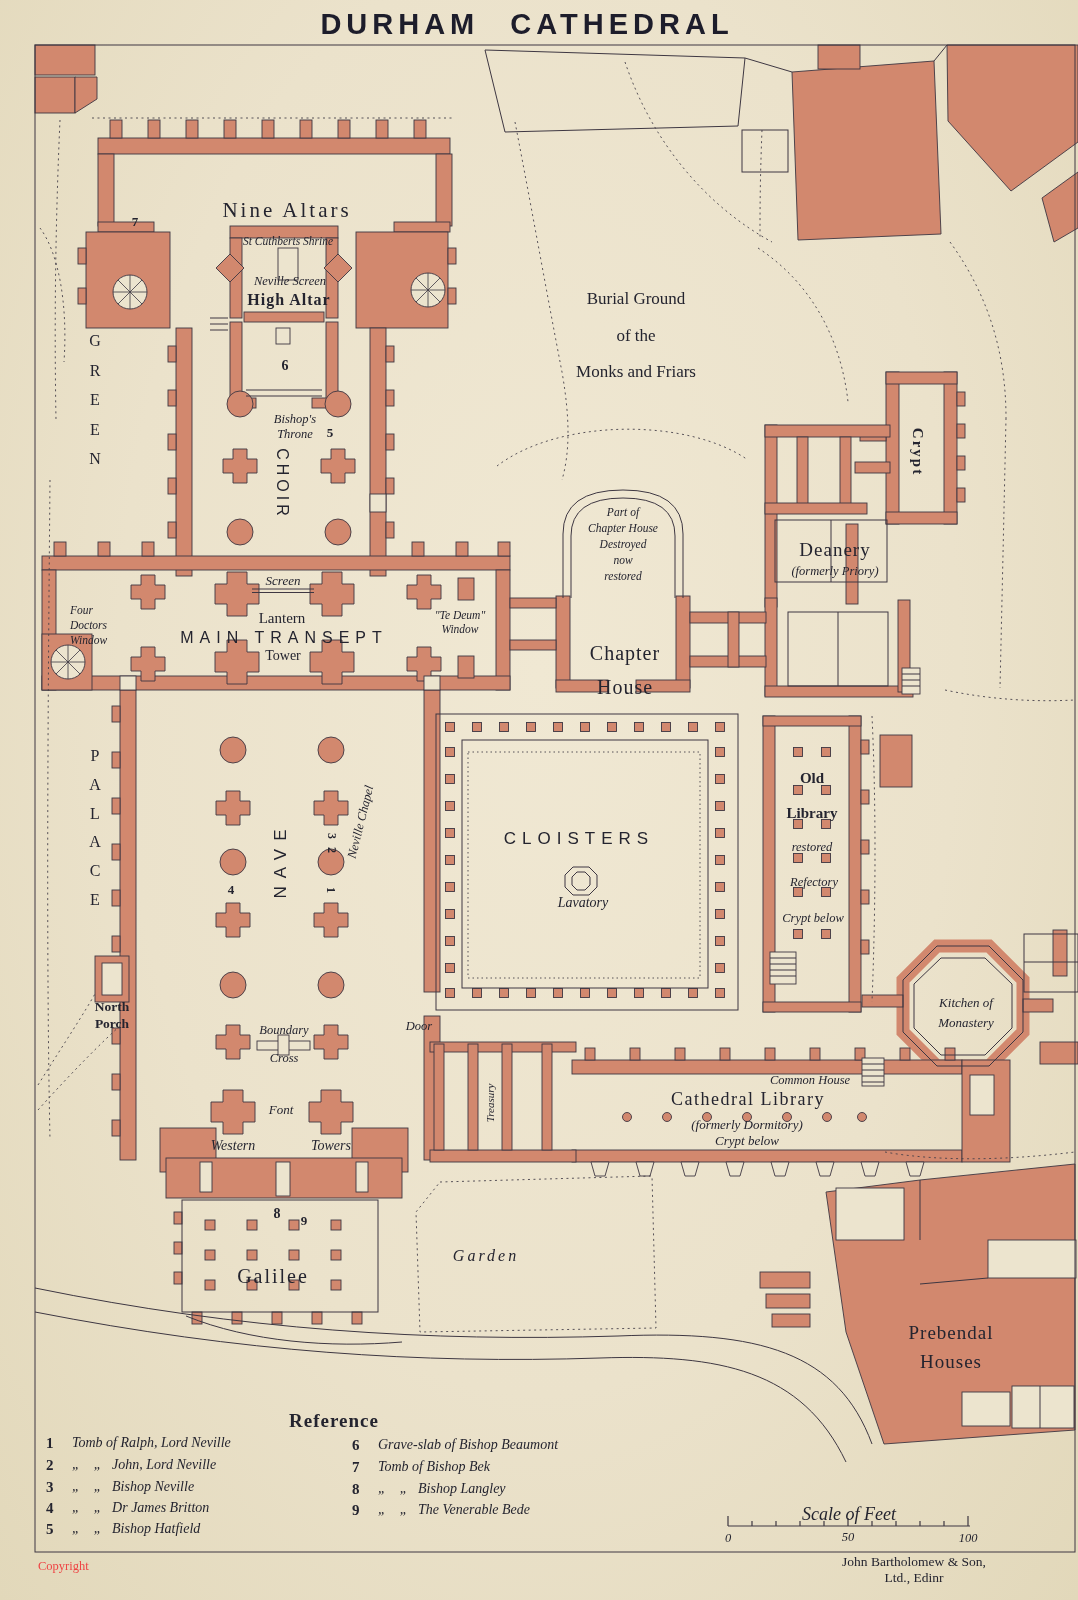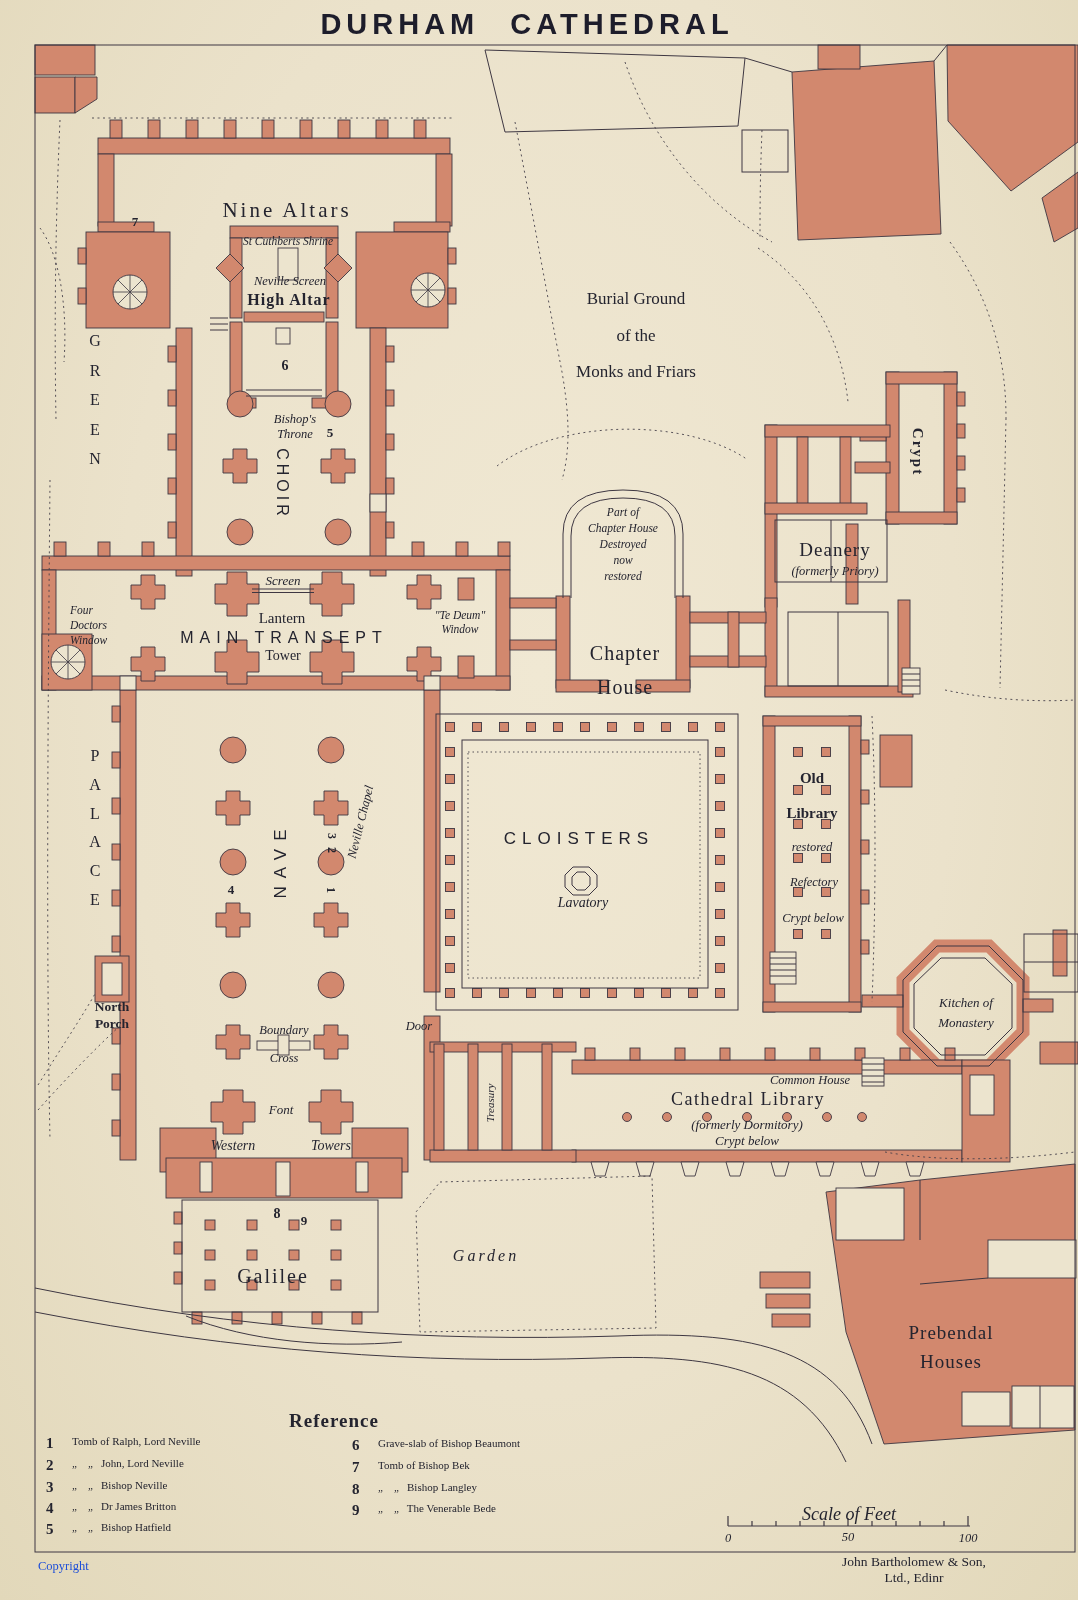--- a/index.html
+++ b/index.html
@@ -13,21 +13,21 @@
   .it{font-style:italic}
   .b{font-weight:bold}
   .sans{font-family:"Liberation Sans",sans-serif}
   .rot90{transform:translate(-50%,-50%) rotate(90deg)}
   .rotm90{transform:translate(-50%,-50%) rotate(-90deg)}
   .rotnev{transform:translate(-50%,-50%) rotate(-76deg)}
   .title{font-family:"Liberation Sans",sans-serif;font-weight:bold;font-size:29px;
          letter-spacing:5px;word-spacing:18px;color:#1d1d2b;white-space:nowrap}
   .ref-row{position:absolute;display:flex;color:#24242f}
   .ref-num{width:26px;font-weight:bold;font-size:15px;font-family:"Liberation Serif",serif}
-  .ref-text{font-size:11px;white-space:pre}
+  .ref-text{font-style:italic;font-size:14px;white-space:pre}
 </style>
 </head>
 <body>
 
 <svg width="1078" height="1600" viewBox="0 0 1078 1600">
   <defs>
     <circle id="pilc" r="13"></circle>
     <path id="pilx" d="M-7,-17 h14 v10 h10 v14 h-10 v10 h-14 v-10 h-10 v-14 h10 Z"></path>
     <path id="pilX" d="M-10,-22 h20 v12 h12 v20 h-12 v12 h-20 v-12 h-12 v-20 h12 Z"></path>
     <rect id="sq9" x="-4.5" y="-4.5" width="9" height="9"></rect>
@@ -519,14 +519,14 @@
 <div class="ref-row" style="left:352px;top:1502px">
   <span class="ref-num">9</span>
   <span class="ref-text">„    „   The Venerable Bede</span>
 </div>
 
 <div class="lbl it" style="left:849px;top:1515px;font-size:18px">Scale of Feet</div>
 <div class="lbl it" style="left:728px;top:1538px;font-size:12.5px">0</div>
 <div class="lbl it" style="left:848px;top:1537px;font-size:12.5px">50</div>
 <div class="lbl it" style="left:968px;top:1538px;font-size:12.5px">100</div>
 
-<div class="lblL" style="left:38px;top:1558px;font-size:12.5px;color:#1d4ed8">Copyright</div>
+<div class="lblL" style="left:38px;top:1558px;font-size:12.5px;color:#ef4444">Copyright</div>
 <div class="lbl" style="left:914px;top:1570px;font-size:13.5px">John Bartholomew &amp; Son, Ltd., Edinr</div>
 
 </body></html>

